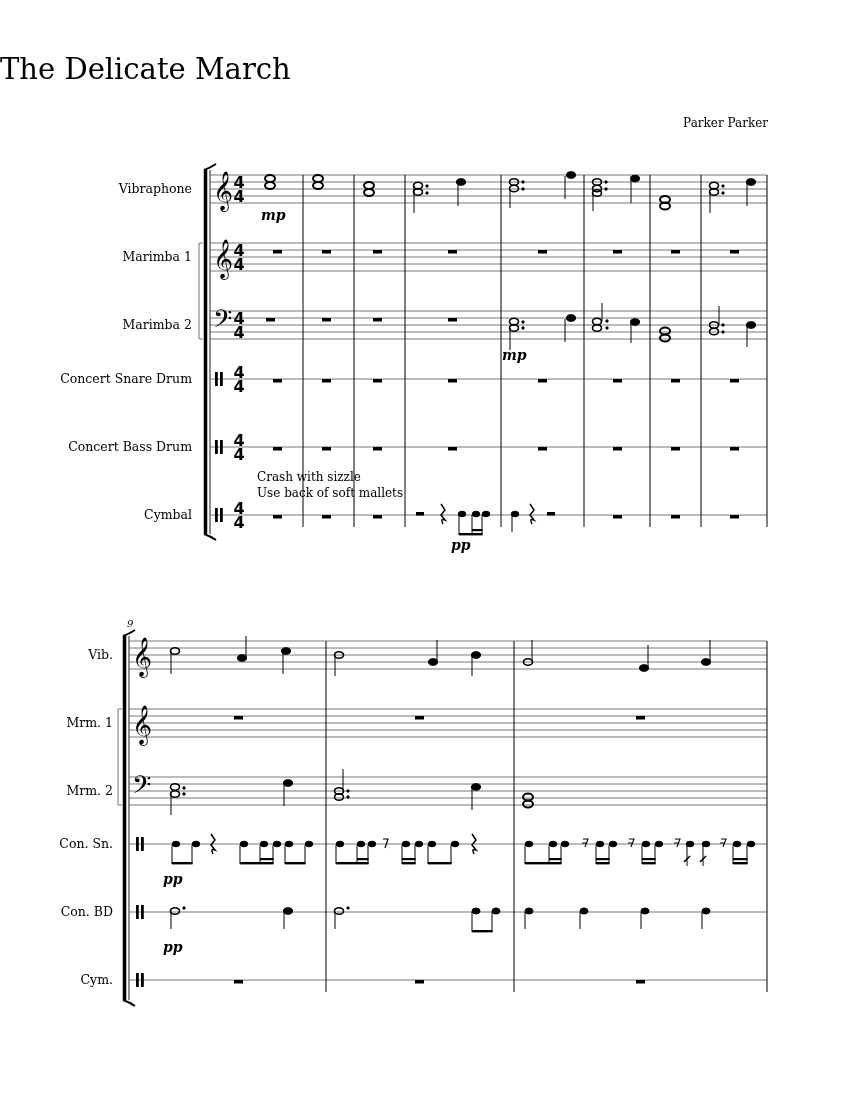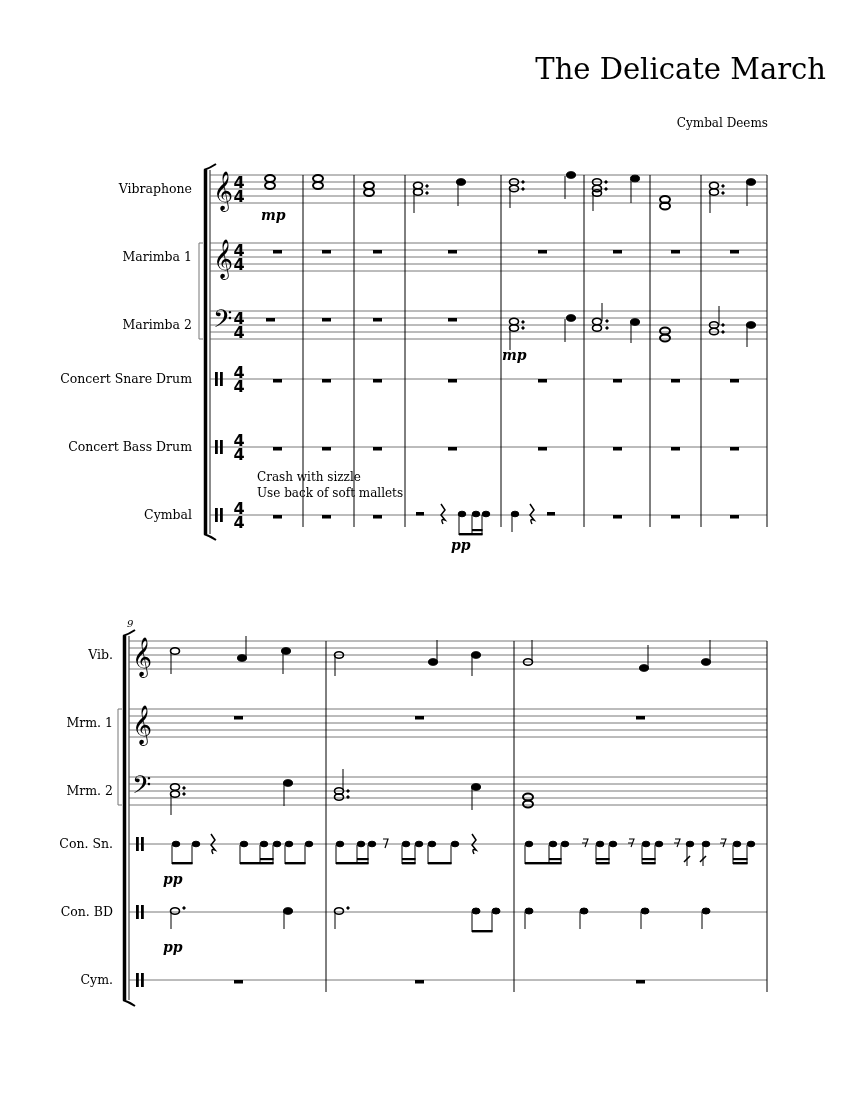--- a/index.html
+++ b/index.html
@@ -1,31 +1,31 @@
 <!DOCTYPE html>
 <html><head>
 <meta charset="utf-8">
 <style>
   html, body { margin: 0; padding: 0; background: #ffffff; }
   body { width: 850px; height: 1100px; position: relative; overflow: hidden; font-family: "DejaVu Serif", serif; color: #000; }
-  .title { position: absolute; top: 52px; left: 0; width: 826px; text-align: right; font-size: 29px; font-family: "DejaVu Serif", serif; }
+  .title { position: absolute; top: 52px; left: 0; width: 826px; text-align: left; font-size: 29px; font-family: "DejaVu Serif", serif; }
   .composer { position: absolute; top: 116px; right: 82px; font-size: 12px; font-family: "DejaVu Serif", serif; }
   svg.score { position: absolute; left: 0; top: 0; }
   .iname { font-family: "DejaVu Serif", serif; font-size: 12.5px; }
   .dyn { font-family: "DejaVu Serif", serif; font-style: italic; font-weight: bold; font-size: 14px; }
   .txt { font-family: "DejaVu Serif", serif; font-size: 12px; }
   .tsig { font-family: "DejaVu Sans", sans-serif; font-weight: bold; font-size: 16px; }
   .clef { font-family: "DejaVu Serif", serif; }
   .mnum { font-family: "DejaVu Serif", serif; font-style: italic; font-size: 10px; }
 </style>
 </head>
 <body>
 
 <div class="title">The Delicate March</div>
-<div class="composer">Cymbal Deems</div>
+<div class="composer">Parker Parker</div>
 
 <svg class="score" width="850" height="1100" viewBox="0 0 850 1100" xmlns="http://www.w3.org/2000/svg">
   <defs>
     <g id="staff5">
       <line x1="0" y1="0" x2="1" y2="0"></line>
     </g>
   </defs>
 
   <g>
 

